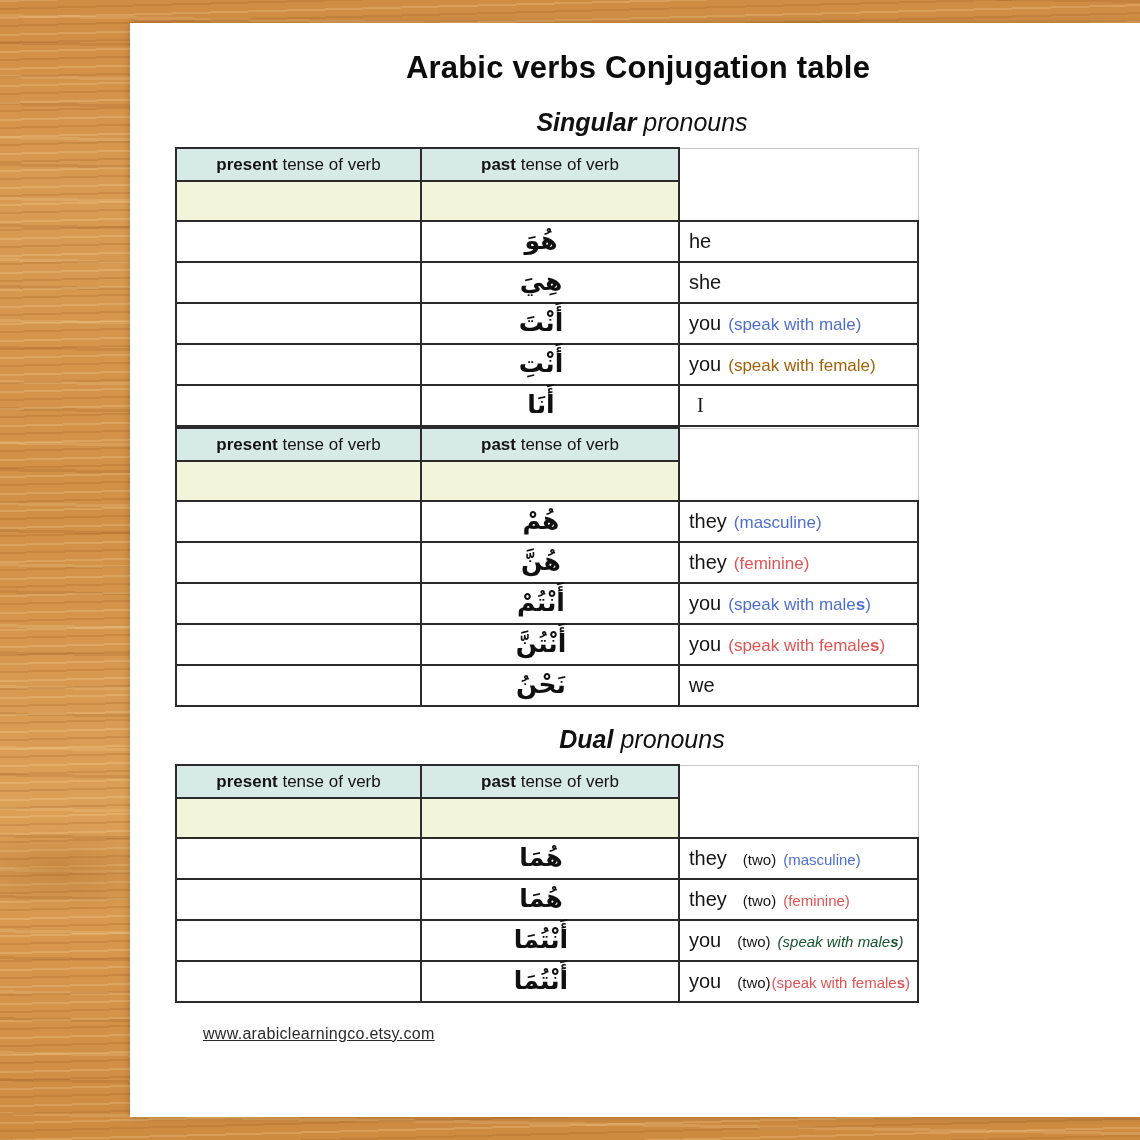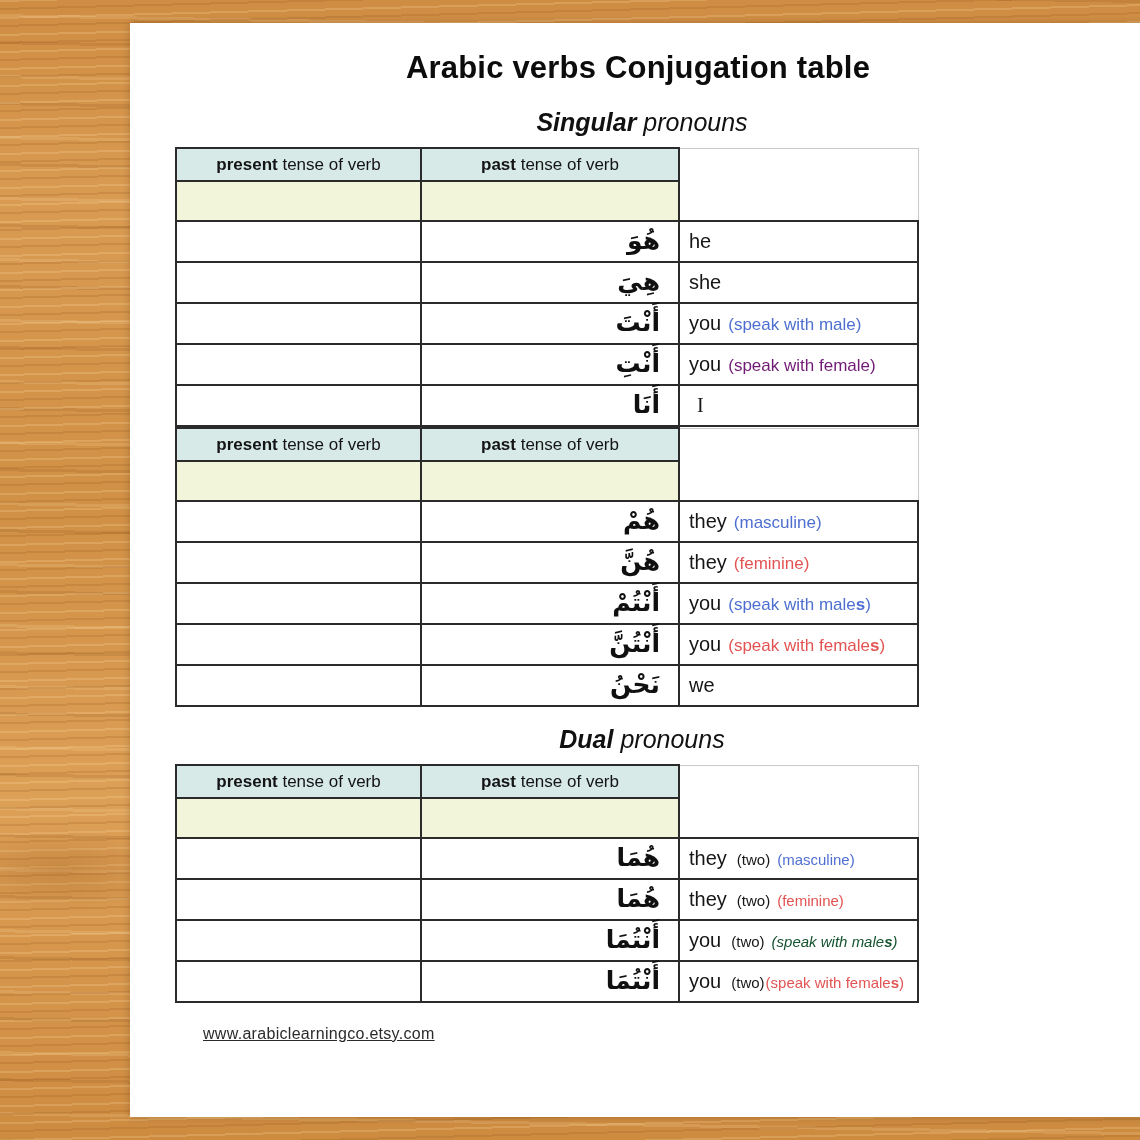--- a/index.html
+++ b/index.html
@@ -39,28 +39,28 @@
   td.hdr {
     background: var(--header-bg, #d7eae8);
     border: 2px solid #2b2b2b;
     height: 33px; text-align: center; font-size: 17px; color: #141414;
   }
   td.hdr b { font-weight: 700; text-align: center; }
   td.fill { background: var(--blank-bg, #f3f5da); border: 2px solid #2b2b2b; height: 40px; }
   td.ghost { background: #fff; border: 1px solid #c9c9c9; }
   tbody td.cell { border: 2px solid #2b2b2b; height: 41px; background: #fff; }
   td.arabic {
-    text-align: right; padding-right: 18px; direction: rtl;
+    text-align: center; padding-right: 18px; direction: rtl;
     font-family: "DejaVu Sans", sans-serif; font-size: 25px; font-weight: 700;
     color: #101010; line-height: 1.05;
   }
   td.english { text-align: left; padding-left: 9px; font-size: 20px; color: #161616; white-space: nowrap; }
   td.english .en { font-size: 20px; }
   td.english .en.serif-i { font-family: "Liberation Serif", serif; padding-left: 8px; }
-  td.english .qualifier { font-size: 15px; margin-left: 10px; }
+  td.english .qualifier { font-size: 15px; margin-left: 16px; }
   td.english .note { font-size: 17px; margin-left: 7px; }
   td.english.has-qual .note { font-size: 15px; }
   td.english .note.tight { margin-left: 1px; text-align: right; }
   td.english .note b { font-weight: 700; }
 
   .footer-link {
     display: inline-block; margin: 22px 0 0 73px;
     font-size: 16px; color: #2b2b2b; text-decoration: underline;
     letter-spacing: .3px;
   }
@@ -103,21 +103,21 @@
             <td class="cell english"><span class="en">she</span></td>
           </tr>
           <tr>
             <td class="cell blank"></td>
             <td class="cell arabic">أَنْتَ</td>
             <td class="cell english"><span class="en">you</span><span class="note" style="color: rgb(79, 111, 208);">(speak with male)</span></td>
           </tr>
           <tr>
             <td class="cell blank"></td>
             <td class="cell arabic">أَنْتِ</td>
-            <td class="cell english"><span class="en">you</span><span class="note" style="color: #701a75;">(speak with female)</span></td>
+            <td class="cell english"><span class="en">you</span><span class="note" style="color: #a16207;">(speak with female)</span></td>
           </tr>
           <tr>
             <td class="cell blank"></td>
             <td class="cell arabic">أَنَا</td>
             <td class="cell english"><span class="en serif-i">I</span></td>
           </tr>
         </tbody>
     </table>
   </section>
 

